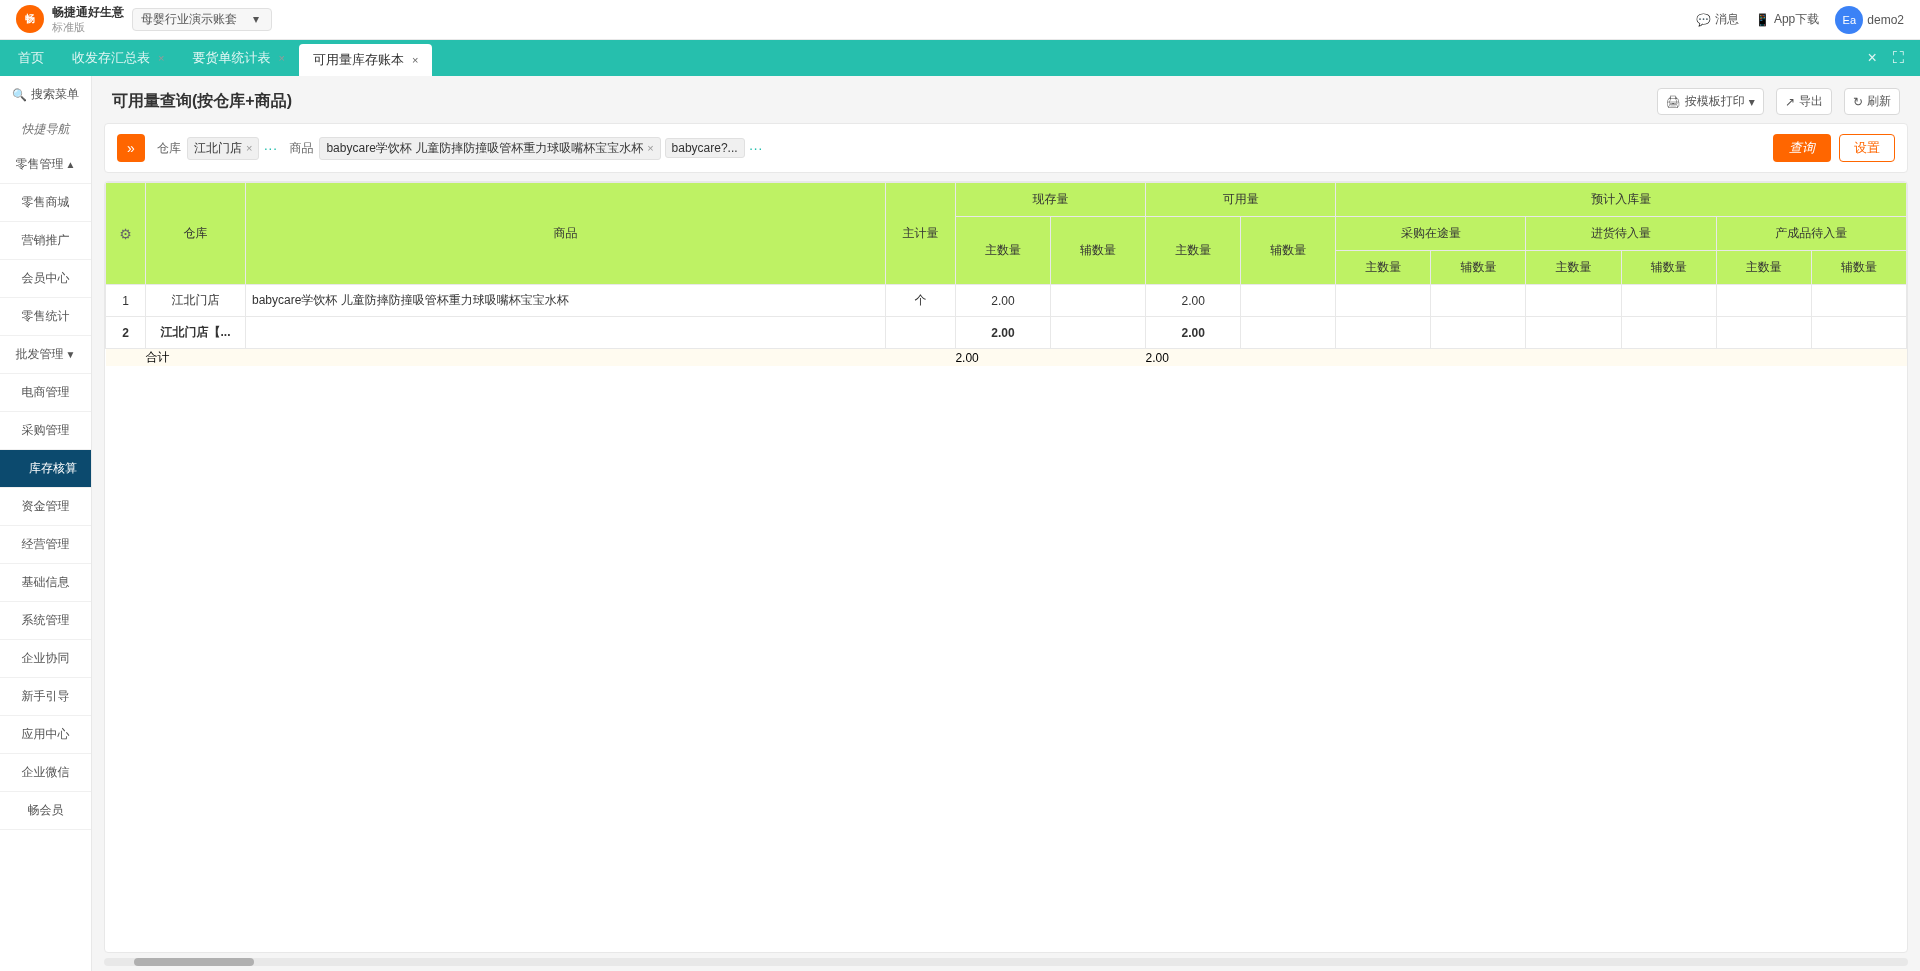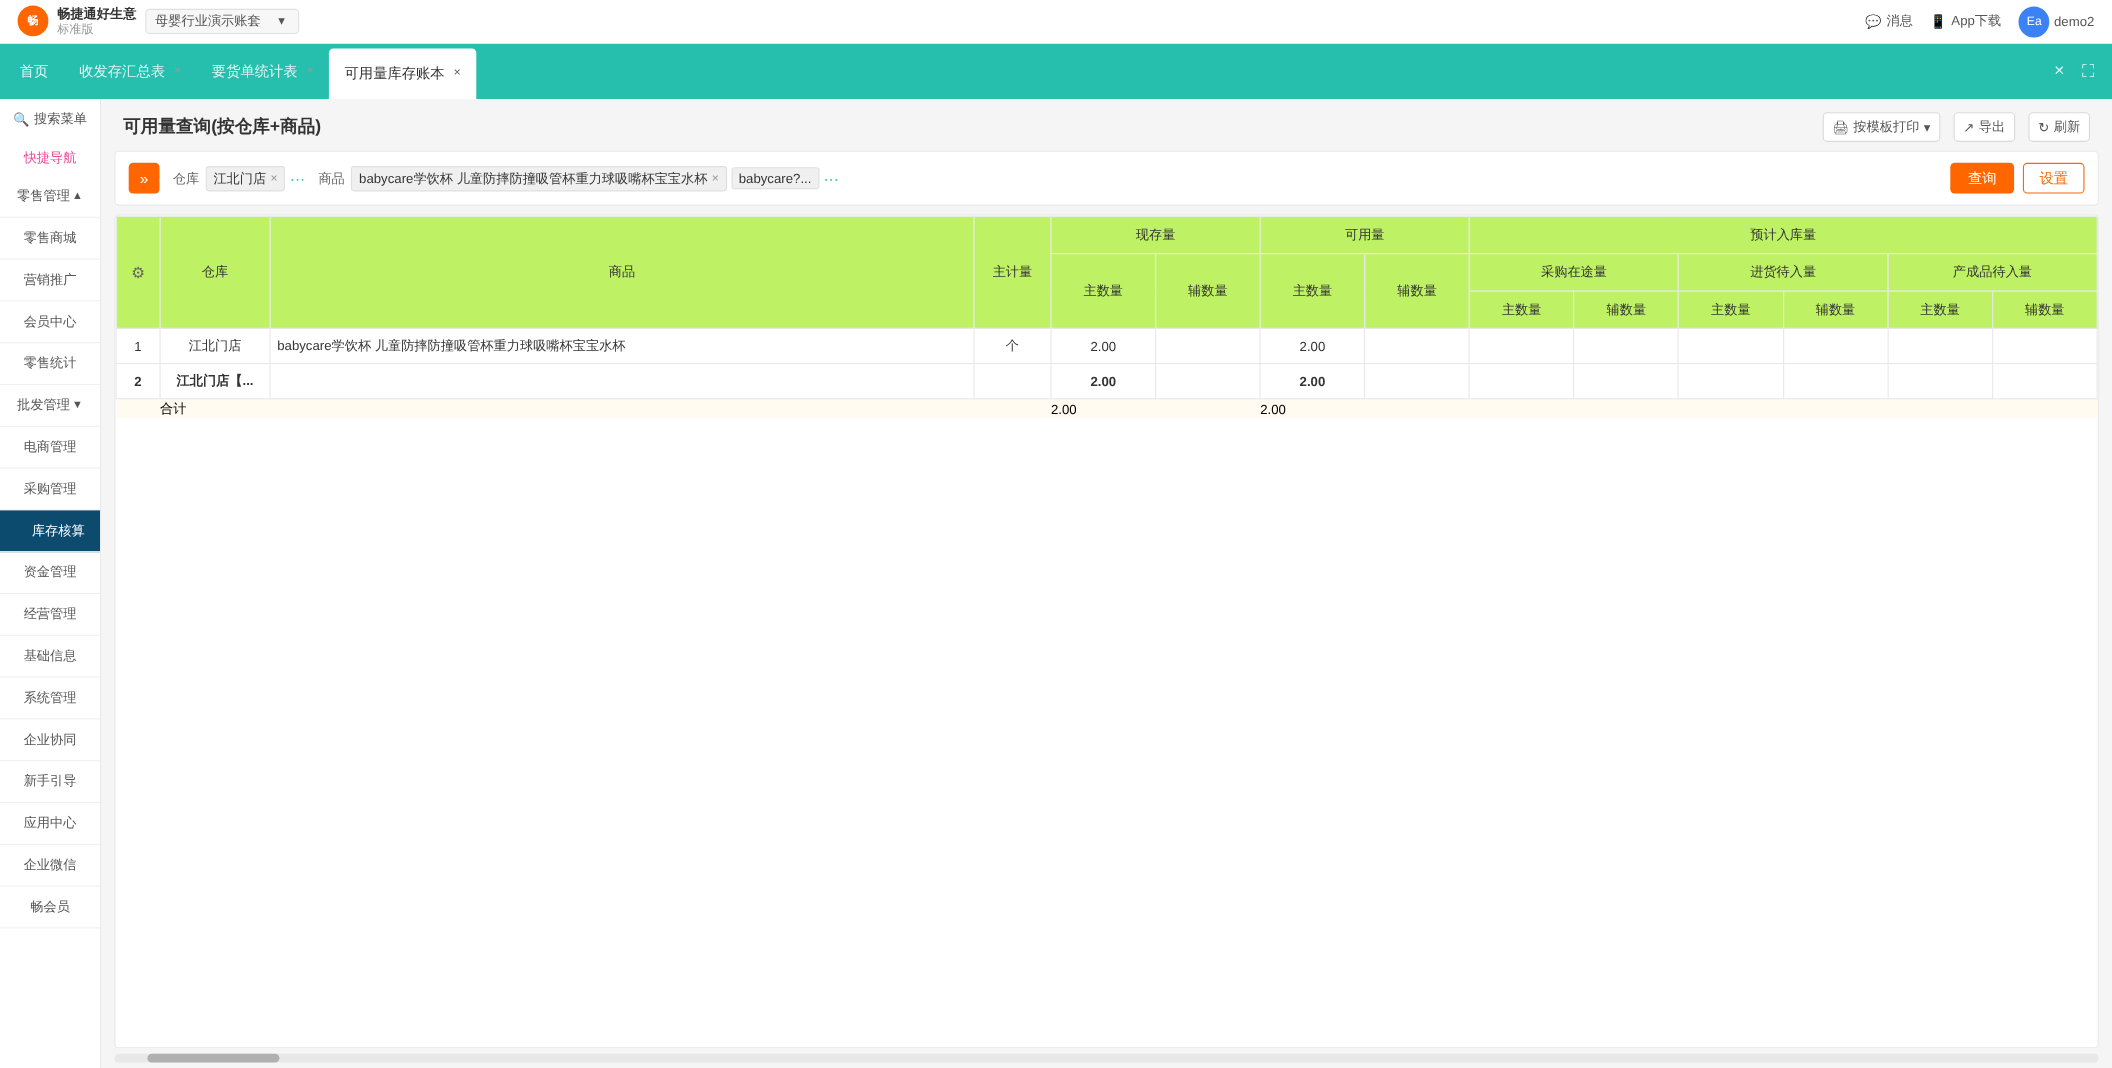--- a/index.html
+++ b/index.html
@@ -21,26 +21,25 @@
     .brand-name { font-size: 12px; color: #333; font-weight: bold; }
     .sub-title { font-size: 11px; color: #999; }
     .industry-select { display: flex; align-items: center; gap: 16px; background: #f7f7f7; border: 1px solid #e0e0e0; border-radius: 4px; padding: 2px 8px; cursor: pointer; font-size: 12px; color: #555; min-width: 140px; }
     .top-bar-right { display: flex; align-items: center; gap: 16px; }
     .top-action { display: flex; align-items: center; gap: 4px; cursor: pointer; font-size: 12px; color: #555; }
     .avatar { width: 28px; height: 28px; border-radius: 50%; background: #3b82f6; display: flex; align-items: center; justify-content: center; color: #fff; font-size: 11px; }
 
     
     .nav-tabs {
       background: #26bfad;
-      height: 50px;
+      height: 36px;
       display: flex;
       align-items: stretch;
       flex-shrink: 0;
       padding: 0 4px;
-      font-family: Liberation Mono, monospace;
     }
     .nav-tab {
       display: flex;
       align-items: center;
       padding: 0 14px;
       cursor: pointer;
       font-size: 13px;
       color: rgba(255,255,255,0.85);
       gap: 6px;
       position: relative;
@@ -75,21 +74,21 @@
       text-align: center;
       cursor: pointer;
       font-size: 12px;
       color: #555;
       border-bottom: 1px solid #f0f0f0;
     }
     .sidebar-item.active { background: #0c4a6e; color: #fff; padding-left: 19px; }
     .sidebar-item.with-arrow { display: flex; align-items: center; justify-content: center; gap: 2px; }
     .sidebar-item .arrow { font-size: 10px; }
     .sidebar-search { padding: 10px 8px; font-size: 12px; color: #555; cursor: pointer; display: flex; align-items: center; justify-content: center; gap: 4px; }
-    .sidebar-nav { padding: 8px 4px; font-size: 12px; color: #ec4899; cursor: pointer; text-align: center; }
+    .sidebar-nav { padding: 8px 4px; font-size: 12px; color: #737373; cursor: pointer; text-align: center; font-style: italic; }
 
     
     .content-area { flex: 1; display: flex; flex-direction: column; overflow: hidden; }
 
     
     .page-header {
       background: #f5f5f5;
       padding: 12px 20px 8px;
       display: flex;
       align-items: center;
@@ -113,21 +112,21 @@
       flex-shrink: 0;
     }
     .filter-toggle { width: 28px; height: 28px; background: #ff6600; border-radius: 4px; display: flex; align-items: center; justify-content: center; color: #fff; cursor: pointer; font-size: 14px; }
     .filter-group { display: flex; align-items: center; gap: 6px; }
     .filter-label { font-size: 12px; color: #666; white-space: nowrap; }
     .filter-tags { display: flex; align-items: center; gap: 4px; flex-wrap: wrap; }
     .filter-tag { display: flex; align-items: center; gap: 4px; background: #f0f0f0; border: 1px solid #e0e0e0; border-radius: 3px; padding: 2px 6px; font-size: 12px; color: #333; }
     .filter-tag .tag-close { cursor: pointer; color: #999; font-size: 11px; }
     .filter-ellipsis { color: #26bfad; cursor: pointer; font-size: 14px; }
     .filter-actions { margin-left: auto; display: flex; gap: 8px; }
-    .btn-query { background: #ff6600; color: #fff; border: none; border-radius: 4px; padding: 5px 16px; cursor: pointer; font-size: 13px; }
+    .btn-query { background: #ff6600; color: #fff; border: none; border-radius: 4px; padding: 5px 16px; cursor: pointer; font-size: 13px; font-style: italic; }
     .btn-settings { background: #fff; color: #ff6600; border: 1px solid #ff6600; border-radius: 4px; padding: 4px 14px; cursor: pointer; font-size: 13px; }
 
     
     .table-container {
       flex: 1;
       overflow: auto;
       margin: 8px 12px 0;
       background: #fff;
       border: 1px solid #e8e8e8;
       border-radius: 4px;

